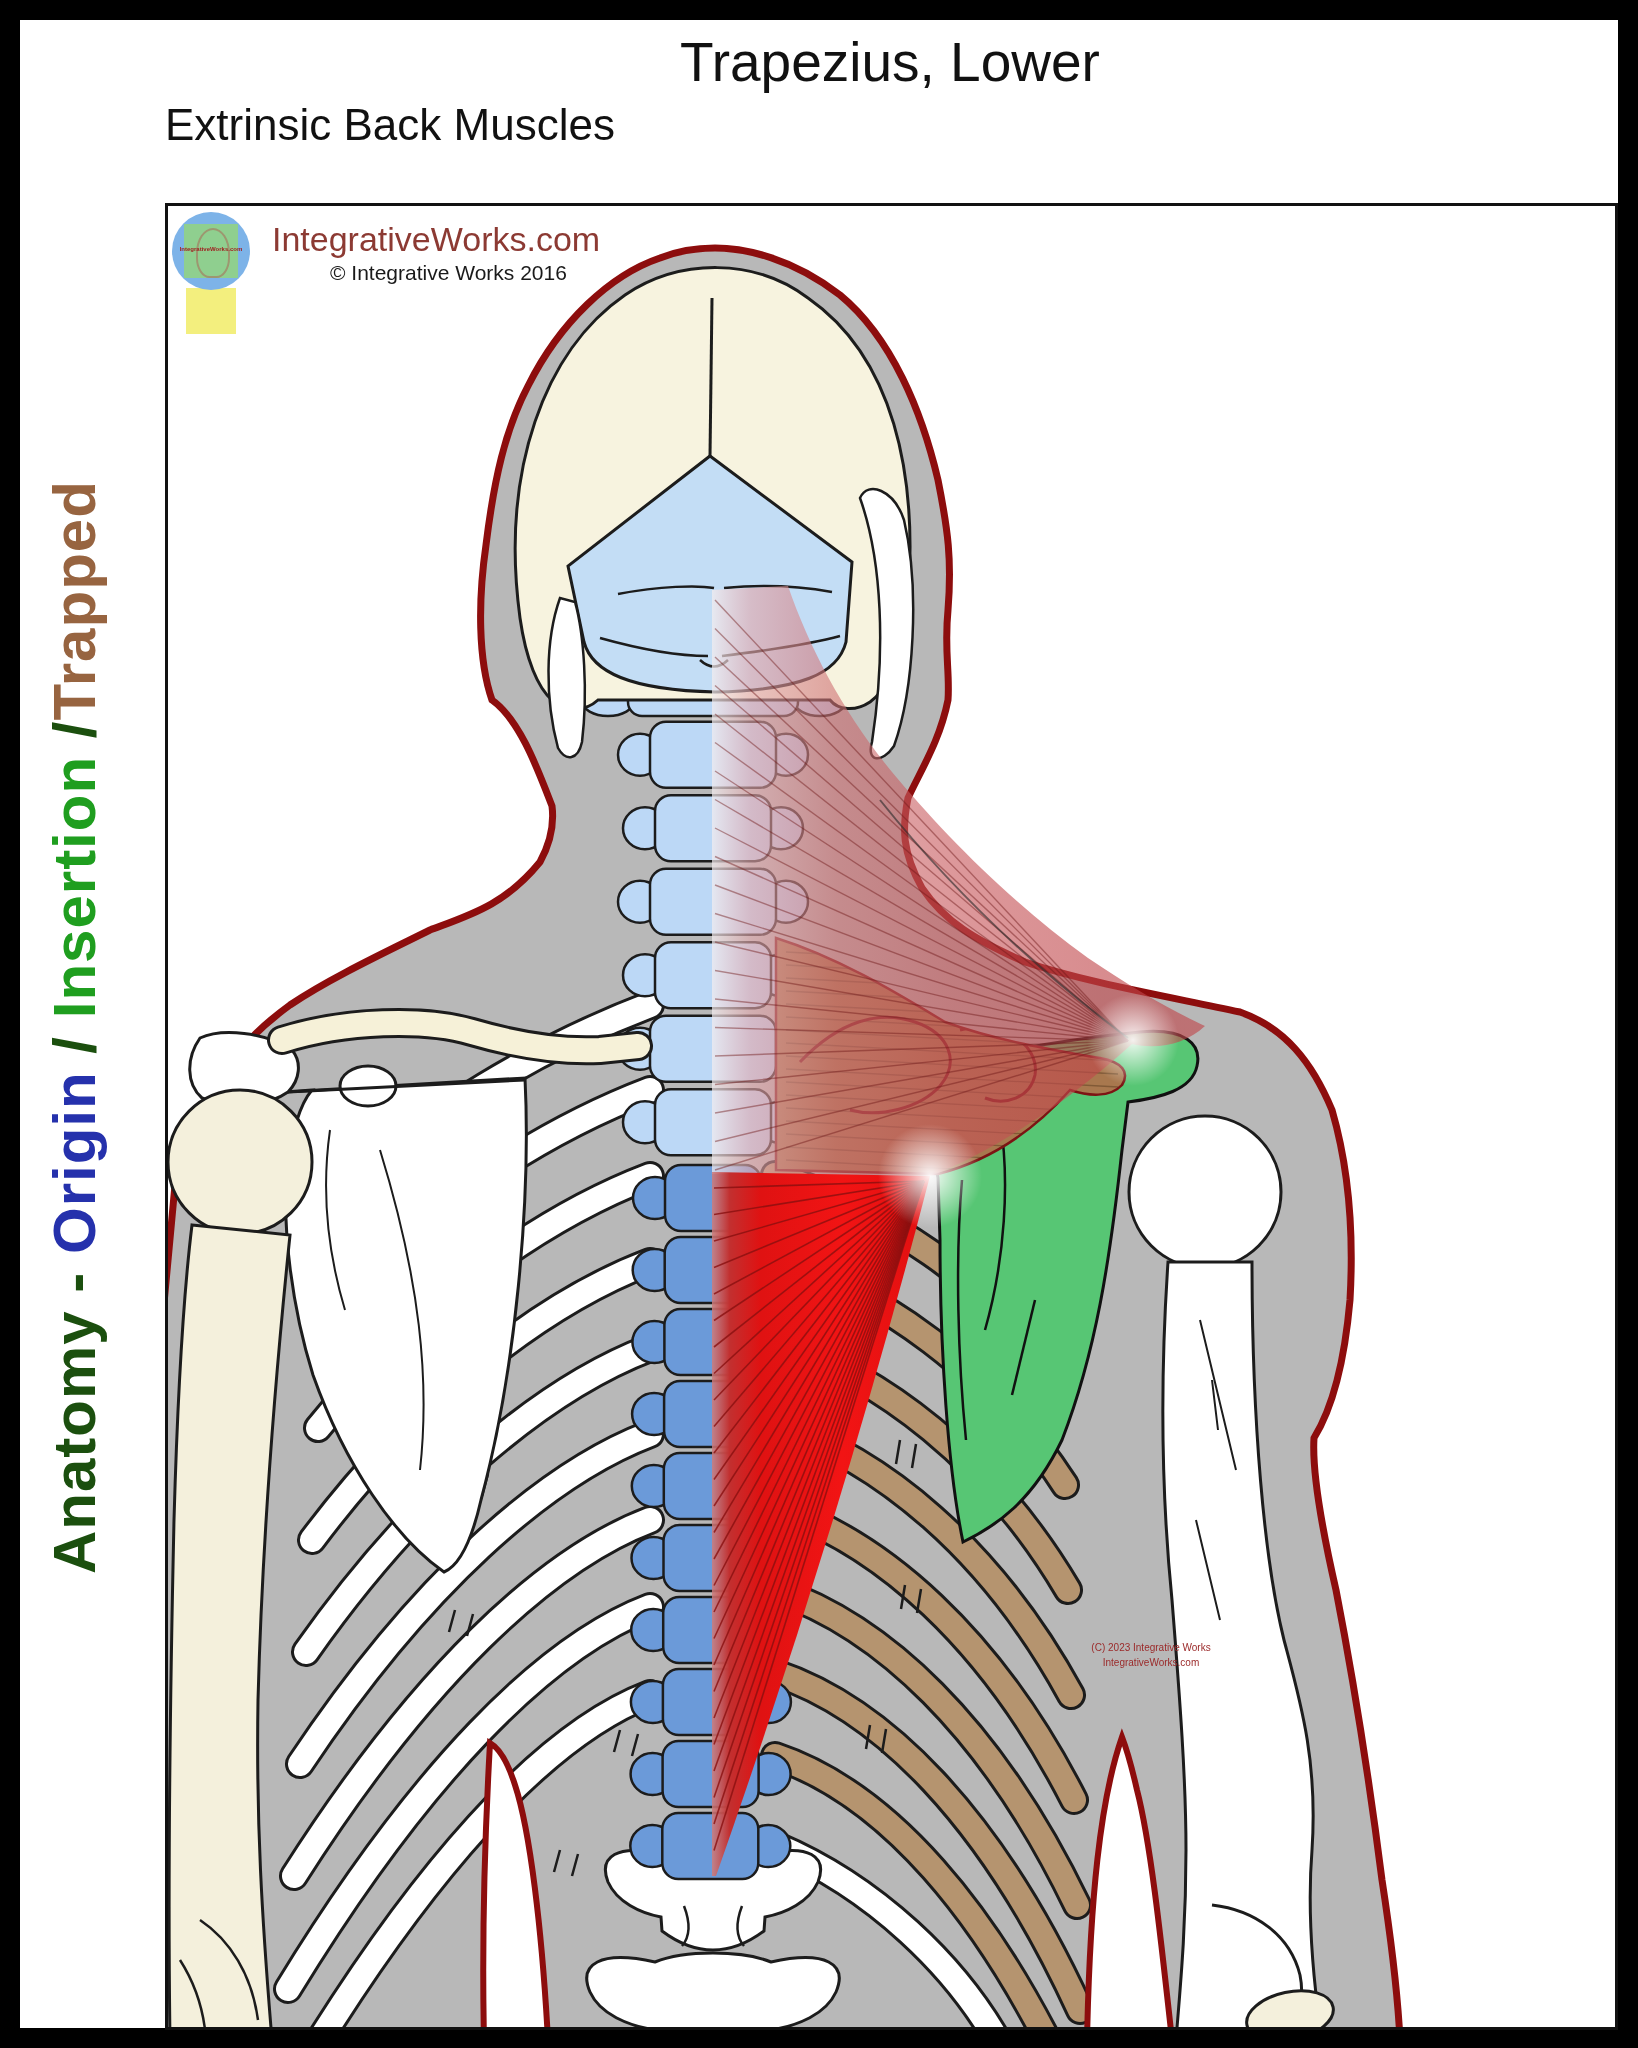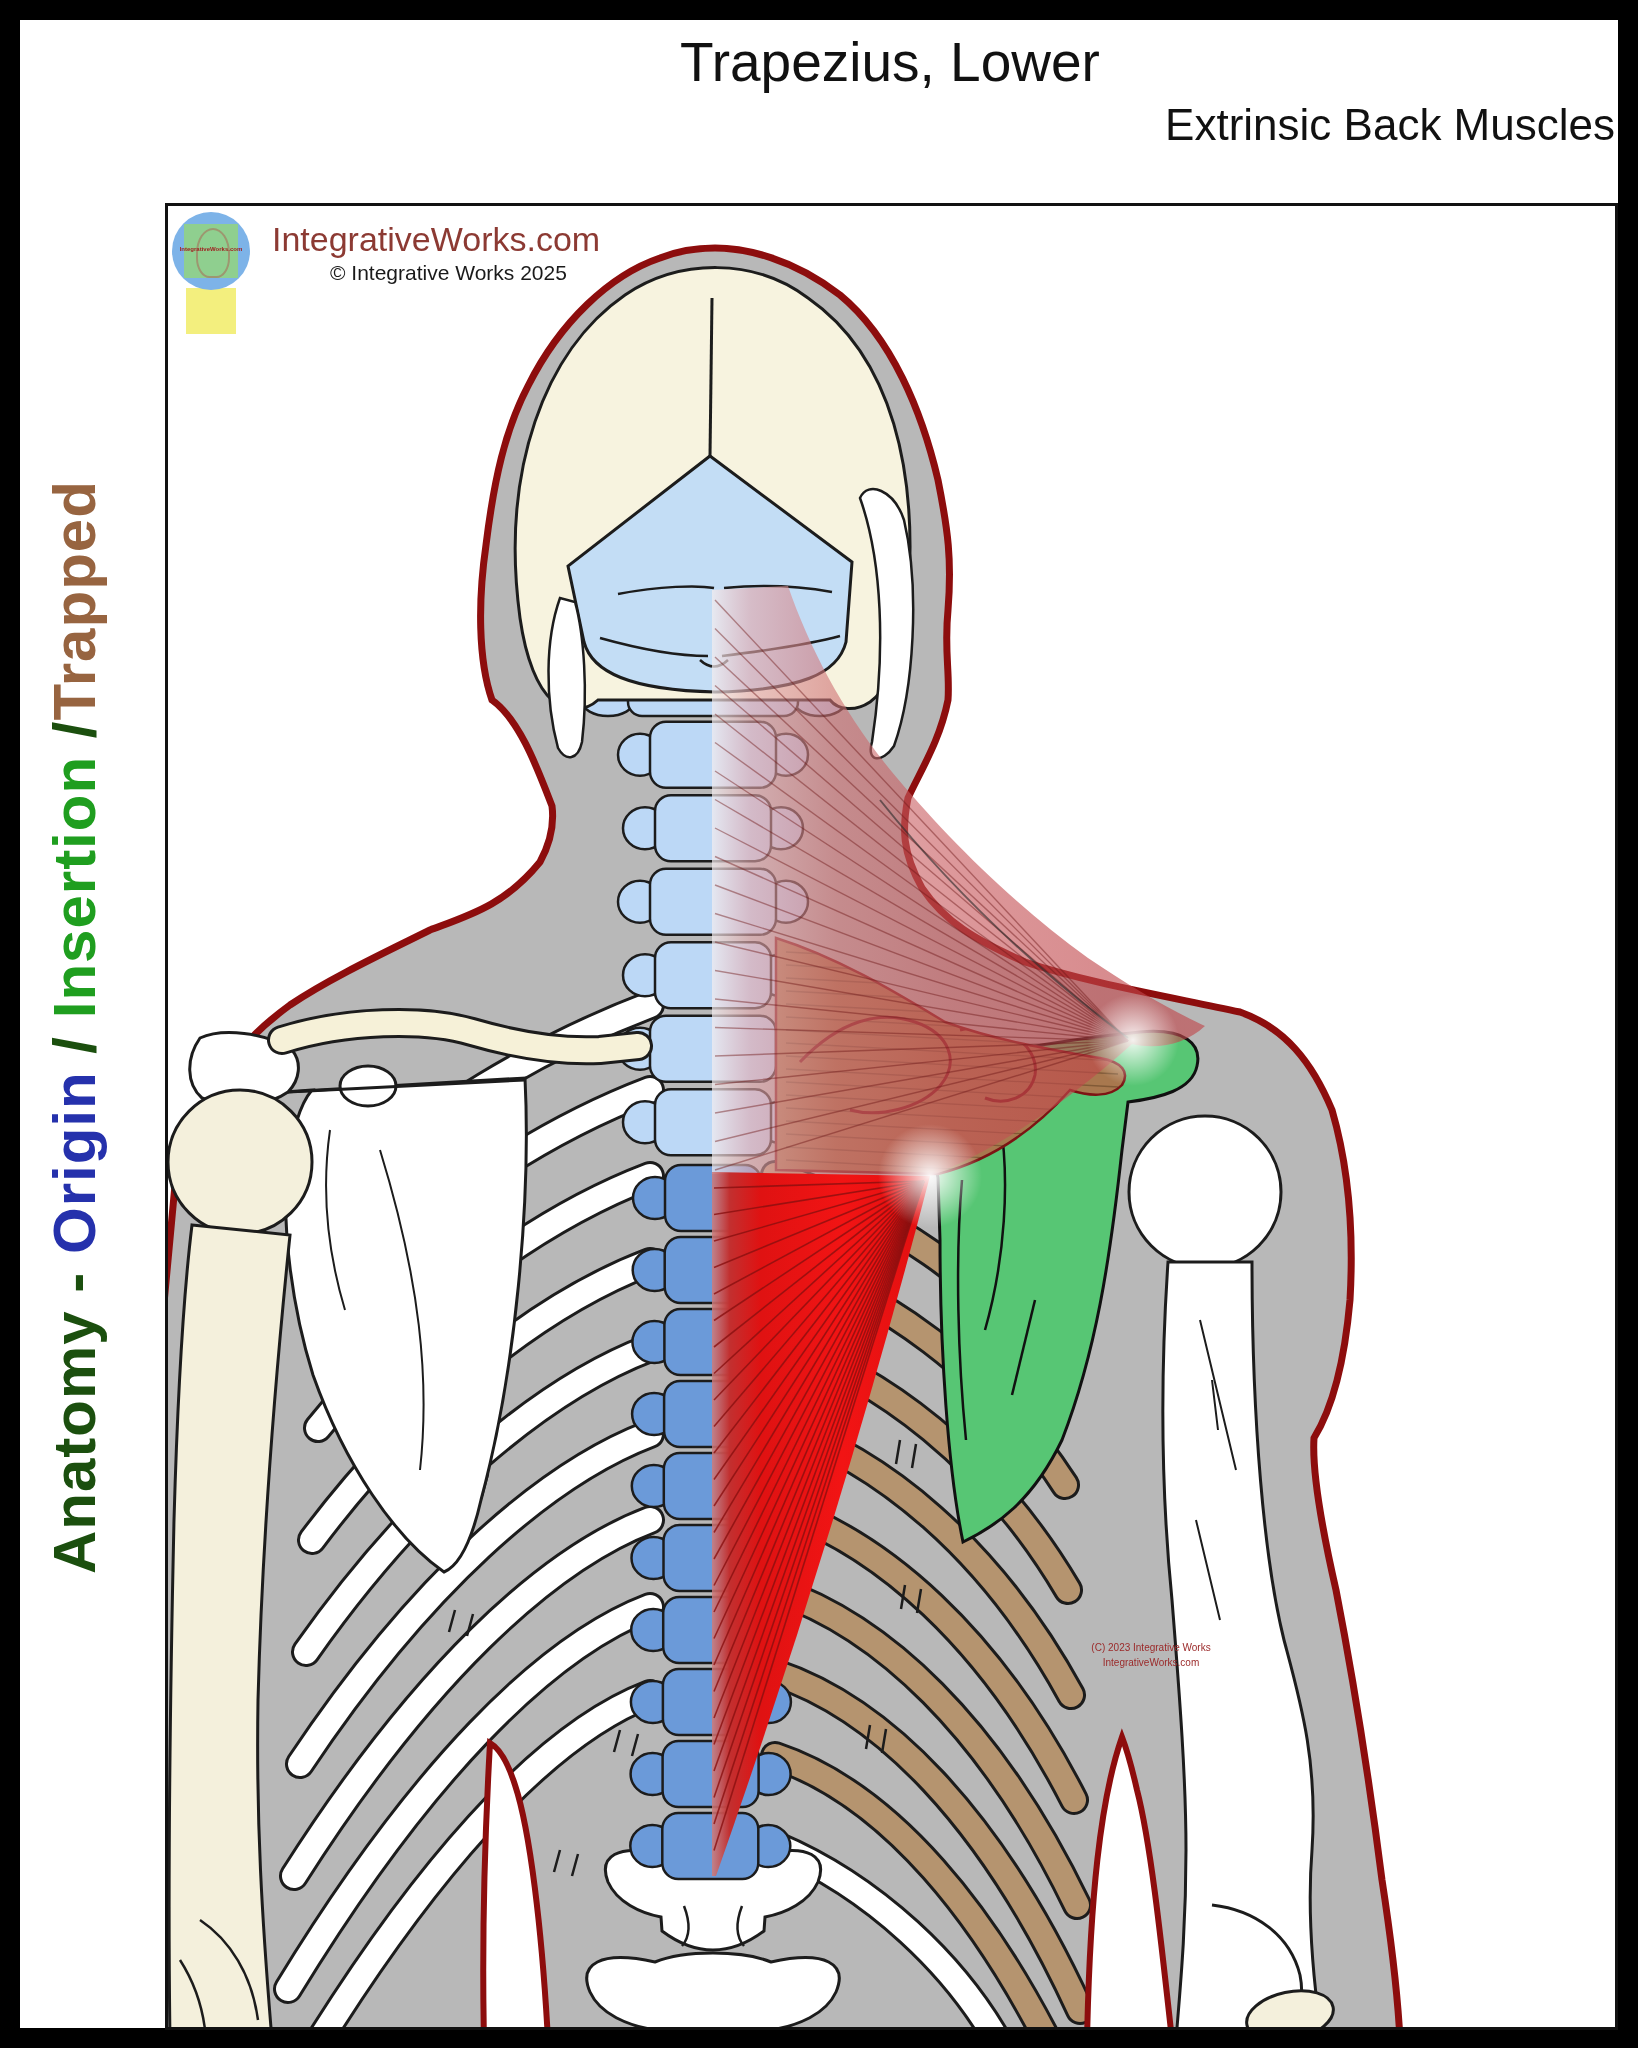--- a/index.html
+++ b/index.html
@@ -1,21 +1,21 @@
 <!DOCTYPE html>
 <html><head>
 <meta charset="utf-8">
 <style>
   html,body{margin:0;padding:0;background:#000;}
   #canvas{position:relative;width:1638px;height:2048px;background:#000;overflow:hidden;
           font-family:"Liberation Sans", sans-serif;}
   #paper{position:absolute;left:20px;top:20px;width:1598px;height:2008px;background:#fff;}
   #page-title{position:absolute;left:165px;top:30px;width:1450px;text-align:center;
               font-size:55px;color:#111;letter-spacing:0px;}
-  #page-subtitle{position:absolute;left:165px;top:100px;width:1450px;text-align:right;
+  #page-subtitle{position:absolute;left:165px;top:100px;width:1450px;text-align:left;
               font-size:44px;color:#111;}
   #side-label{position:absolute;left:40px;top:1574px;width:1276px;transform-origin:0 0;
               transform:rotate(-90deg);font-size:60px;font-weight:bold;letter-spacing:1px;
               white-space:nowrap;}
   #illus-box{position:absolute;left:165px;top:203px;width:1453px;height:1827px;
              border:3px solid #111;box-sizing:border-box;background:#fff;}
   #figure-svg{position:absolute;left:0;top:0;width:1638px;height:2048px;}
   #brand-site{position:absolute;left:272px;top:220px;font-size:34px;color:#8c3a33;}
   #brand-copy{position:absolute;left:330px;top:261px;font-size:21px;color:#1a1a1a;}
   #logo{position:absolute;left:172px;top:212px;width:78px;height:122px;}
@@ -379,19 +379,19 @@
 
   <div id="logo">
     <div class="yellow"></div>
     <div class="circle">
       <div class="green"></div>
       <div class="vitru"></div>
       <div class="logotext">IntegrativeWorks.com</div>
     </div>
   </div>
   <div id="brand-site">IntegrativeWorks.com</div>
-  <div id="brand-copy">© Integrative Works 2025</div>
+  <div id="brand-copy">© Integrative Works 2016</div>
 
   <div id="watermark">
     <div>(C) 2023 Integrative Works</div>
     <div>IntegrativeWorks.com</div>
   </div>
 </div>
 
 </body></html>

